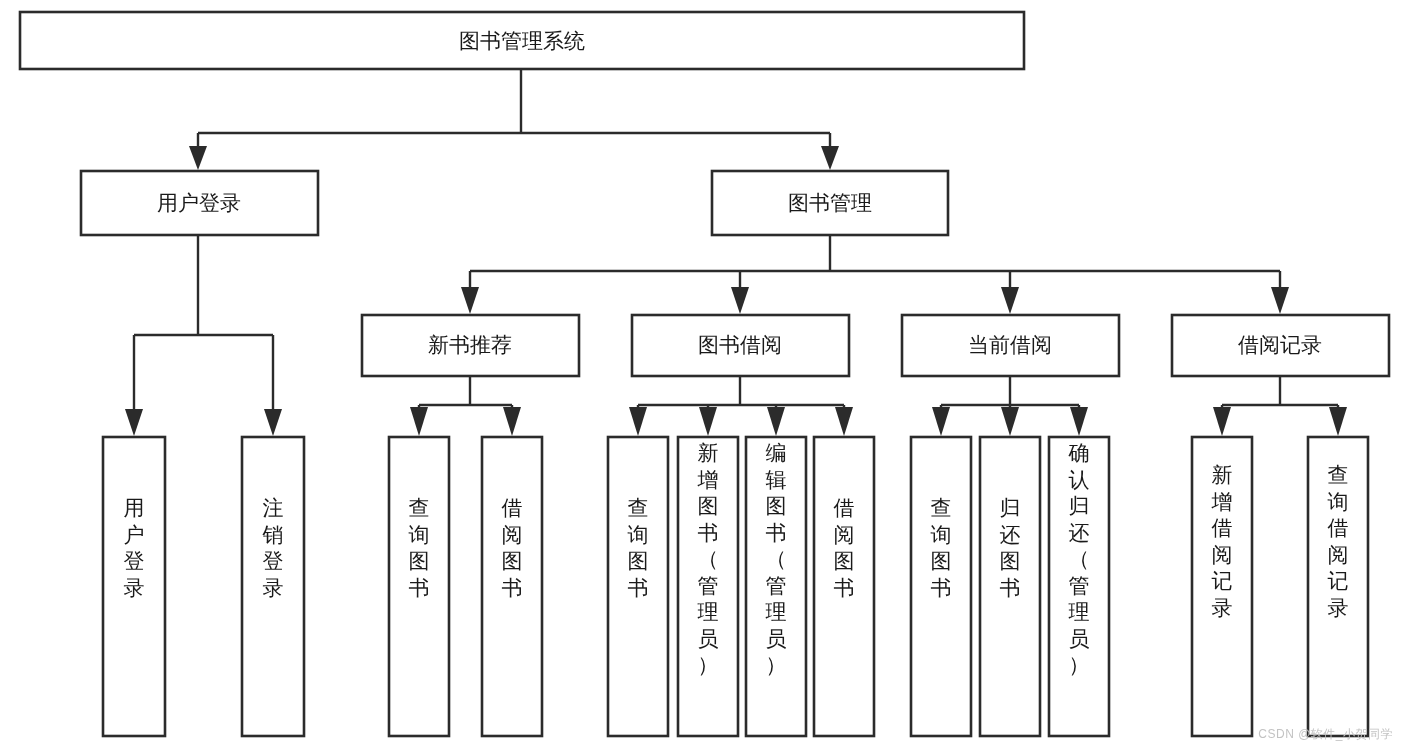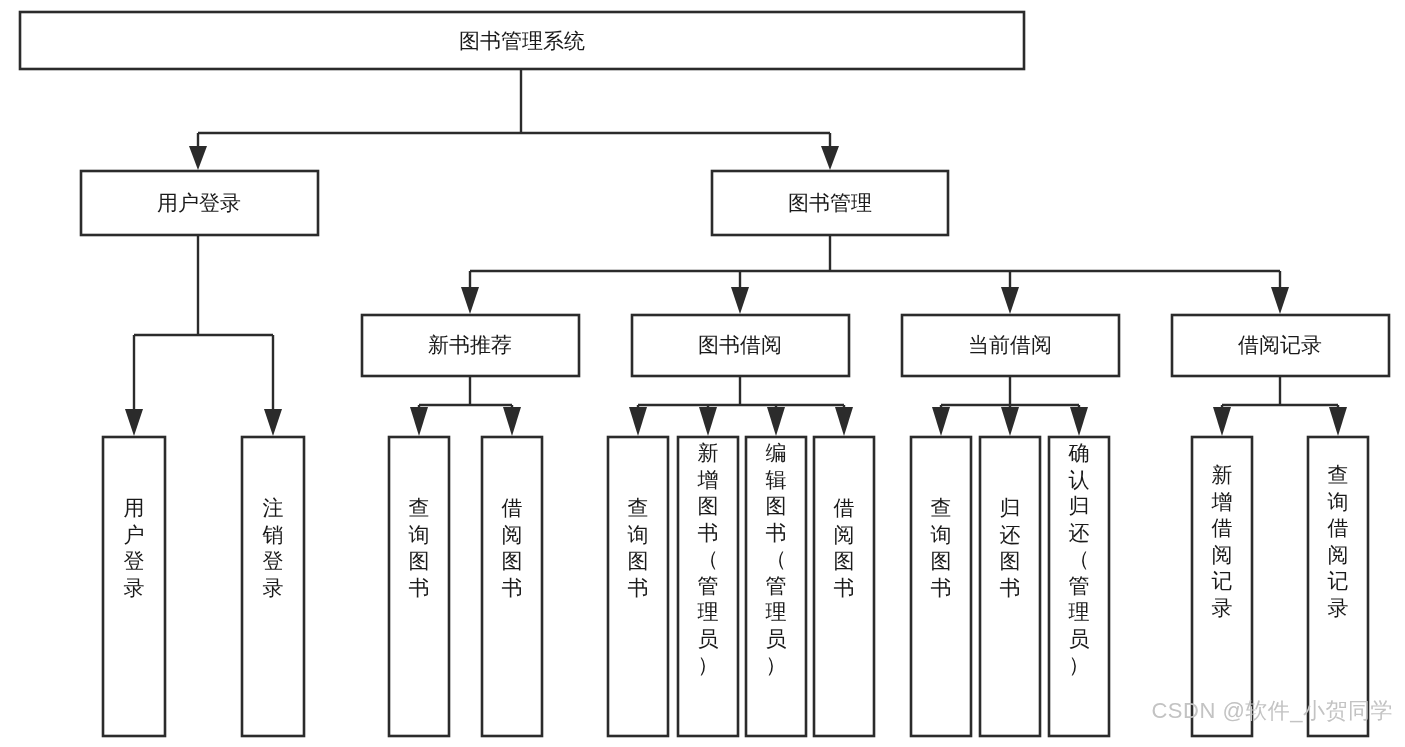--- a/index.html
+++ b/index.html
@@ -51,23 +51,23 @@
   }
   .node-label-v {
     font-family: "Liberation Sans", "DejaVu Sans", sans-serif;
     font-size: 21px;
     fill: #1a1a1a;
     text-anchor: middle;
   }
   .watermark {
     position: absolute;
     right: 12px;
-    bottom: 21px;
-    font-family: "Liberation Sans", "DejaVu Sans", sans-serif;
-    font-size: 22px;
+    bottom: 4px;
+    font-family: "Liberation Sans", "DejaVu Sans", sans-serif;
+    font-size: 12px;
     color: #c3c3c3;
     letter-spacing: 0.5px;
     white-space: nowrap;
     pointer-events: none;
     padding-left: 46px;
   }
 </style>
 </head>
 <body>
 

